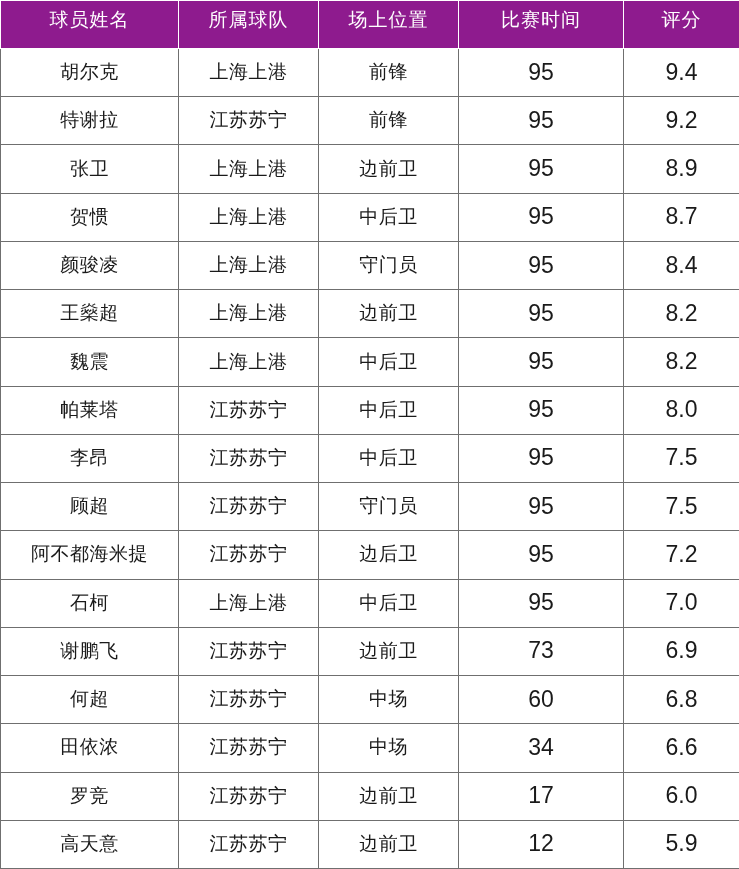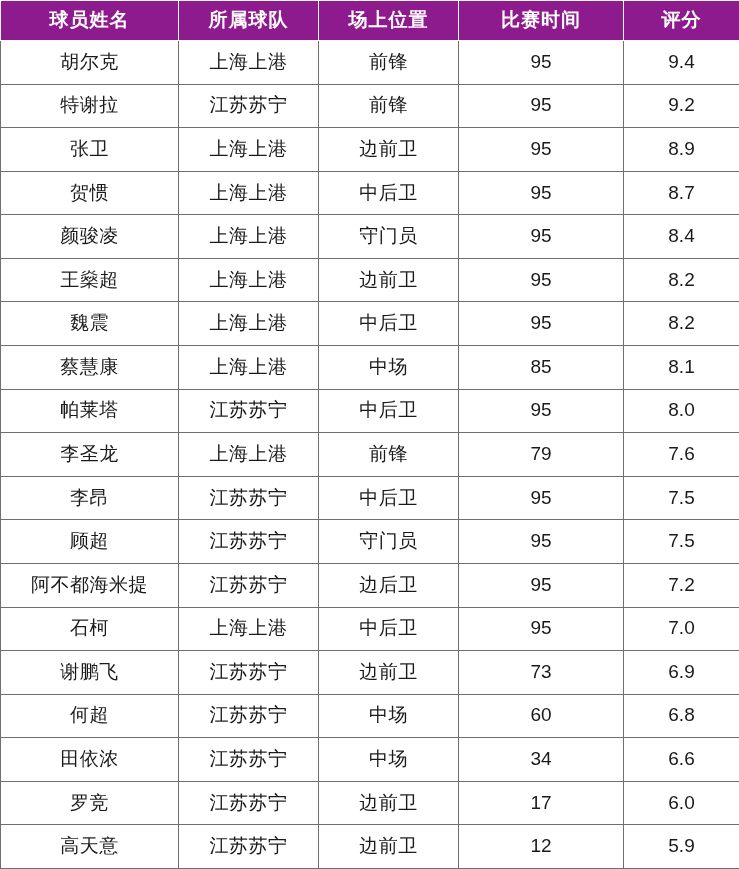--- a/index.html
+++ b/index.html
@@ -22,23 +22,23 @@
   #player-table col.c-name   { width: 178px; }
   #player-table col.c-team   { width: 140px; }
   #player-table col.c-pos    { width: 140px; }
   #player-table col.c-min    { width: 165px; }
   #player-table col.c-rating { width: 116px; }
 
   #player-table thead th {
     background: #8e1b8e;
     color: #ffffff;
     font-size: 19px;
-    font-weight: bold;
+    font-weight: normal;
     text-align: center;
-    padding: 6px 0 7px 0;
+    padding: 6px 0 15px 0;
     border: 1px solid #ffffff;
     letter-spacing: 1px;
   }
   #player-table thead th.blank-head {
     background: #8e1b8e;
     border-left: 1px solid #ffffff;
     border-right: 1px solid #ffffff;
   }
   #player-table tbody td {
     border: 1px solid #6f6f6f;
@@ -49,21 +49,21 @@
     background: #ffffff;
     white-space: nowrap;
     overflow: hidden;
   }
   #player-table tbody td.name-cell {
     font-size: 19px;
     letter-spacing: 0.5px;
   }
   #player-table tbody td.num-cell {
     font-family: "Liberation Sans", sans-serif;
-    font-size: 19px;
+    font-size: 23px;
   }
   #player-table tbody tr:last-child td {
     border-bottom: 1px solid #6f6f6f;
   }
 </style>
 </head>
 <body>
 
 <table id="player-table">
   <colgroup>
@@ -126,39 +126,25 @@
         <td class="num-cell">8.2</td>
       </tr>
       <tr>
         <td class="name-cell">魏震</td>
         <td class="name-cell">上海上港</td>
         <td class="name-cell">中后卫</td>
         <td class="num-cell">95</td>
         <td class="num-cell">8.2</td>
       </tr>
       <tr>
-        <td class="name-cell">蔡慧康</td>
-        <td class="name-cell">上海上港</td>
-        <td class="name-cell">中场</td>
-        <td class="num-cell">85</td>
-        <td class="num-cell">8.1</td>
-      </tr>
-      <tr>
         <td class="name-cell">帕莱塔</td>
         <td class="name-cell">江苏苏宁</td>
         <td class="name-cell">中后卫</td>
         <td class="num-cell">95</td>
         <td class="num-cell">8.0</td>
-      </tr>
-      <tr>
-        <td class="name-cell">李圣龙</td>
-        <td class="name-cell">上海上港</td>
-        <td class="name-cell">前锋</td>
-        <td class="num-cell">79</td>
-        <td class="num-cell">7.6</td>
       </tr>
       <tr>
         <td class="name-cell">李昂</td>
         <td class="name-cell">江苏苏宁</td>
         <td class="name-cell">中后卫</td>
         <td class="num-cell">95</td>
         <td class="num-cell">7.5</td>
       </tr>
       <tr>
         <td class="name-cell">顾超</td>

